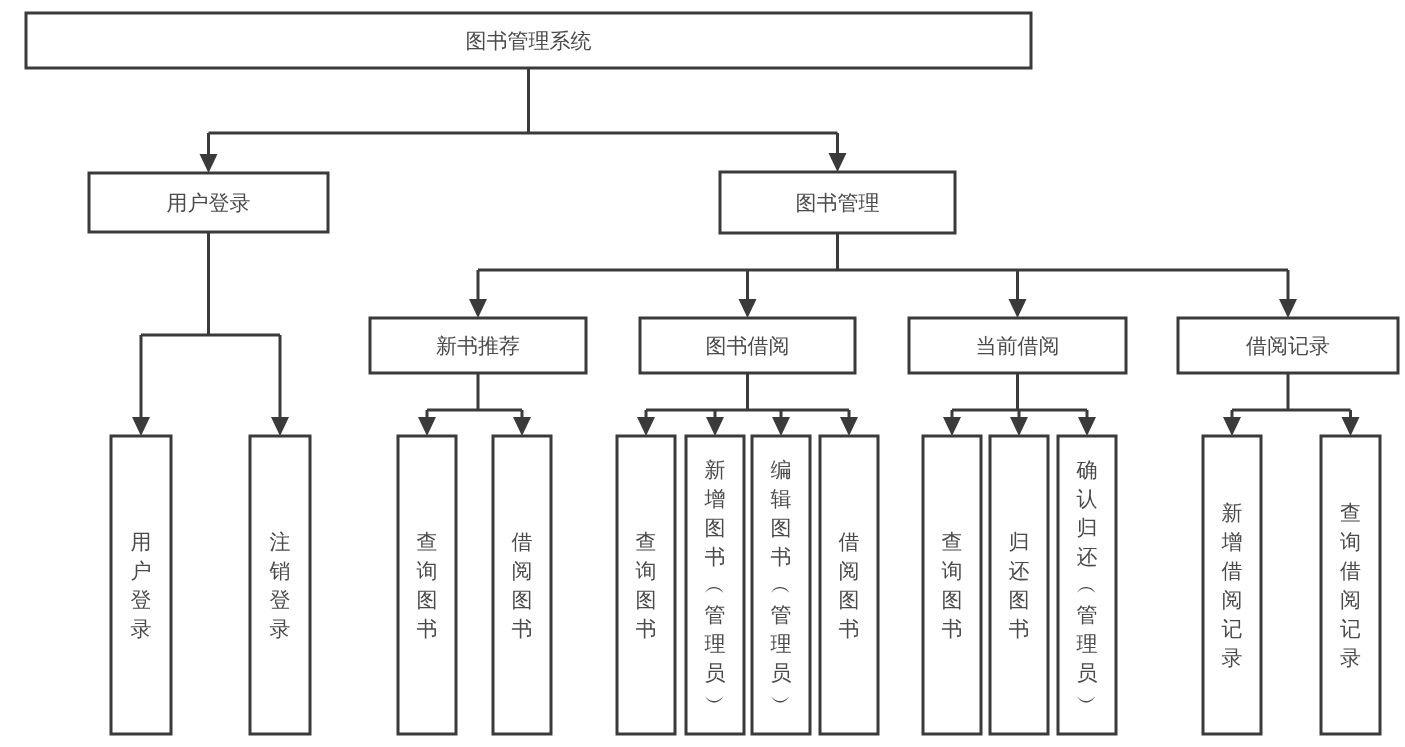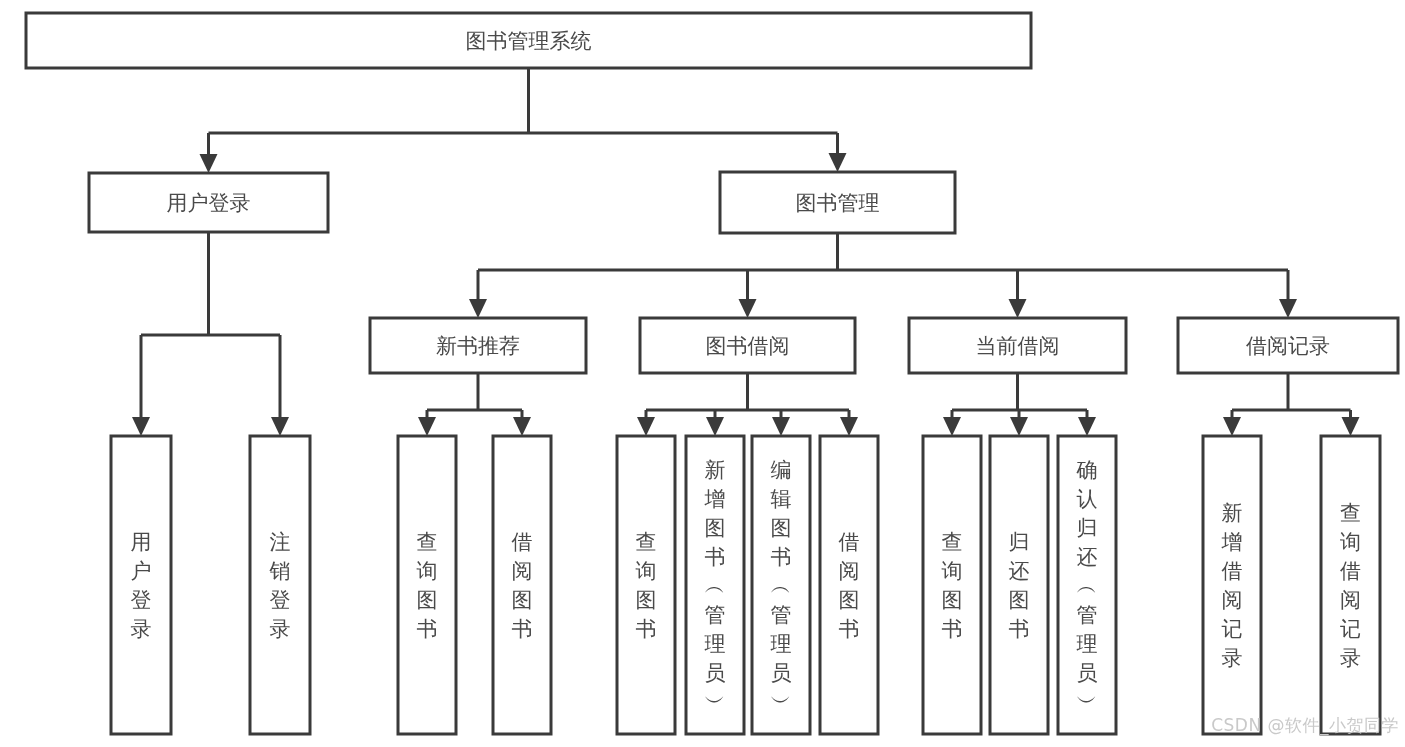--- a/index.html
+++ b/index.html
@@ -162,14 +162,13 @@
         <rect x="1050" y="436" width="58" height="298" class="node-box"></rect>
         <text x="1079" y="476.5" class="node-label-v"><tspan x="1079" dy="0">确</tspan><tspan x="1079" dy="29">认</tspan><tspan x="1079" dy="29">归</tspan><tspan x="1079" dy="29">还</tspan><tspan x="1079" dy="29">︵</tspan><tspan x="1079" dy="29">管</tspan><tspan x="1079" dy="29">理</tspan><tspan x="1079" dy="29">员</tspan><tspan x="1079" dy="29">︶</tspan></text>
         <rect x="1170" y="318" width="220" height="55" class="node-box"></rect>
         <text x="1280" y="346.5" class="node-label-h">借阅记录</text>
         <rect x="1195" y="436" width="58" height="298" class="node-box"></rect>
         <text x="1224" y="520" class="node-label-v"><tspan x="1224" dy="0">新</tspan><tspan x="1224" dy="29">增</tspan><tspan x="1224" dy="29">借</tspan><tspan x="1224" dy="29">阅</tspan><tspan x="1224" dy="29">记</tspan><tspan x="1224" dy="29">录</tspan></text>
         <rect x="1313" y="436" width="59" height="298" class="node-box"></rect>
         <text x="1342.5" y="520" class="node-label-v"><tspan x="1342.5" dy="0">查</tspan><tspan x="1342.5" dy="29">询</tspan><tspan x="1342.5" dy="29">借</tspan><tspan x="1342.5" dy="29">阅</tspan><tspan x="1342.5" dy="29">记</tspan><tspan x="1342.5" dy="29">录</tspan></text>
       </g>
   </svg>
-  <div class="watermark">CSDN @软件_小贺同学</div>
 </div>
 
 </body></html>

